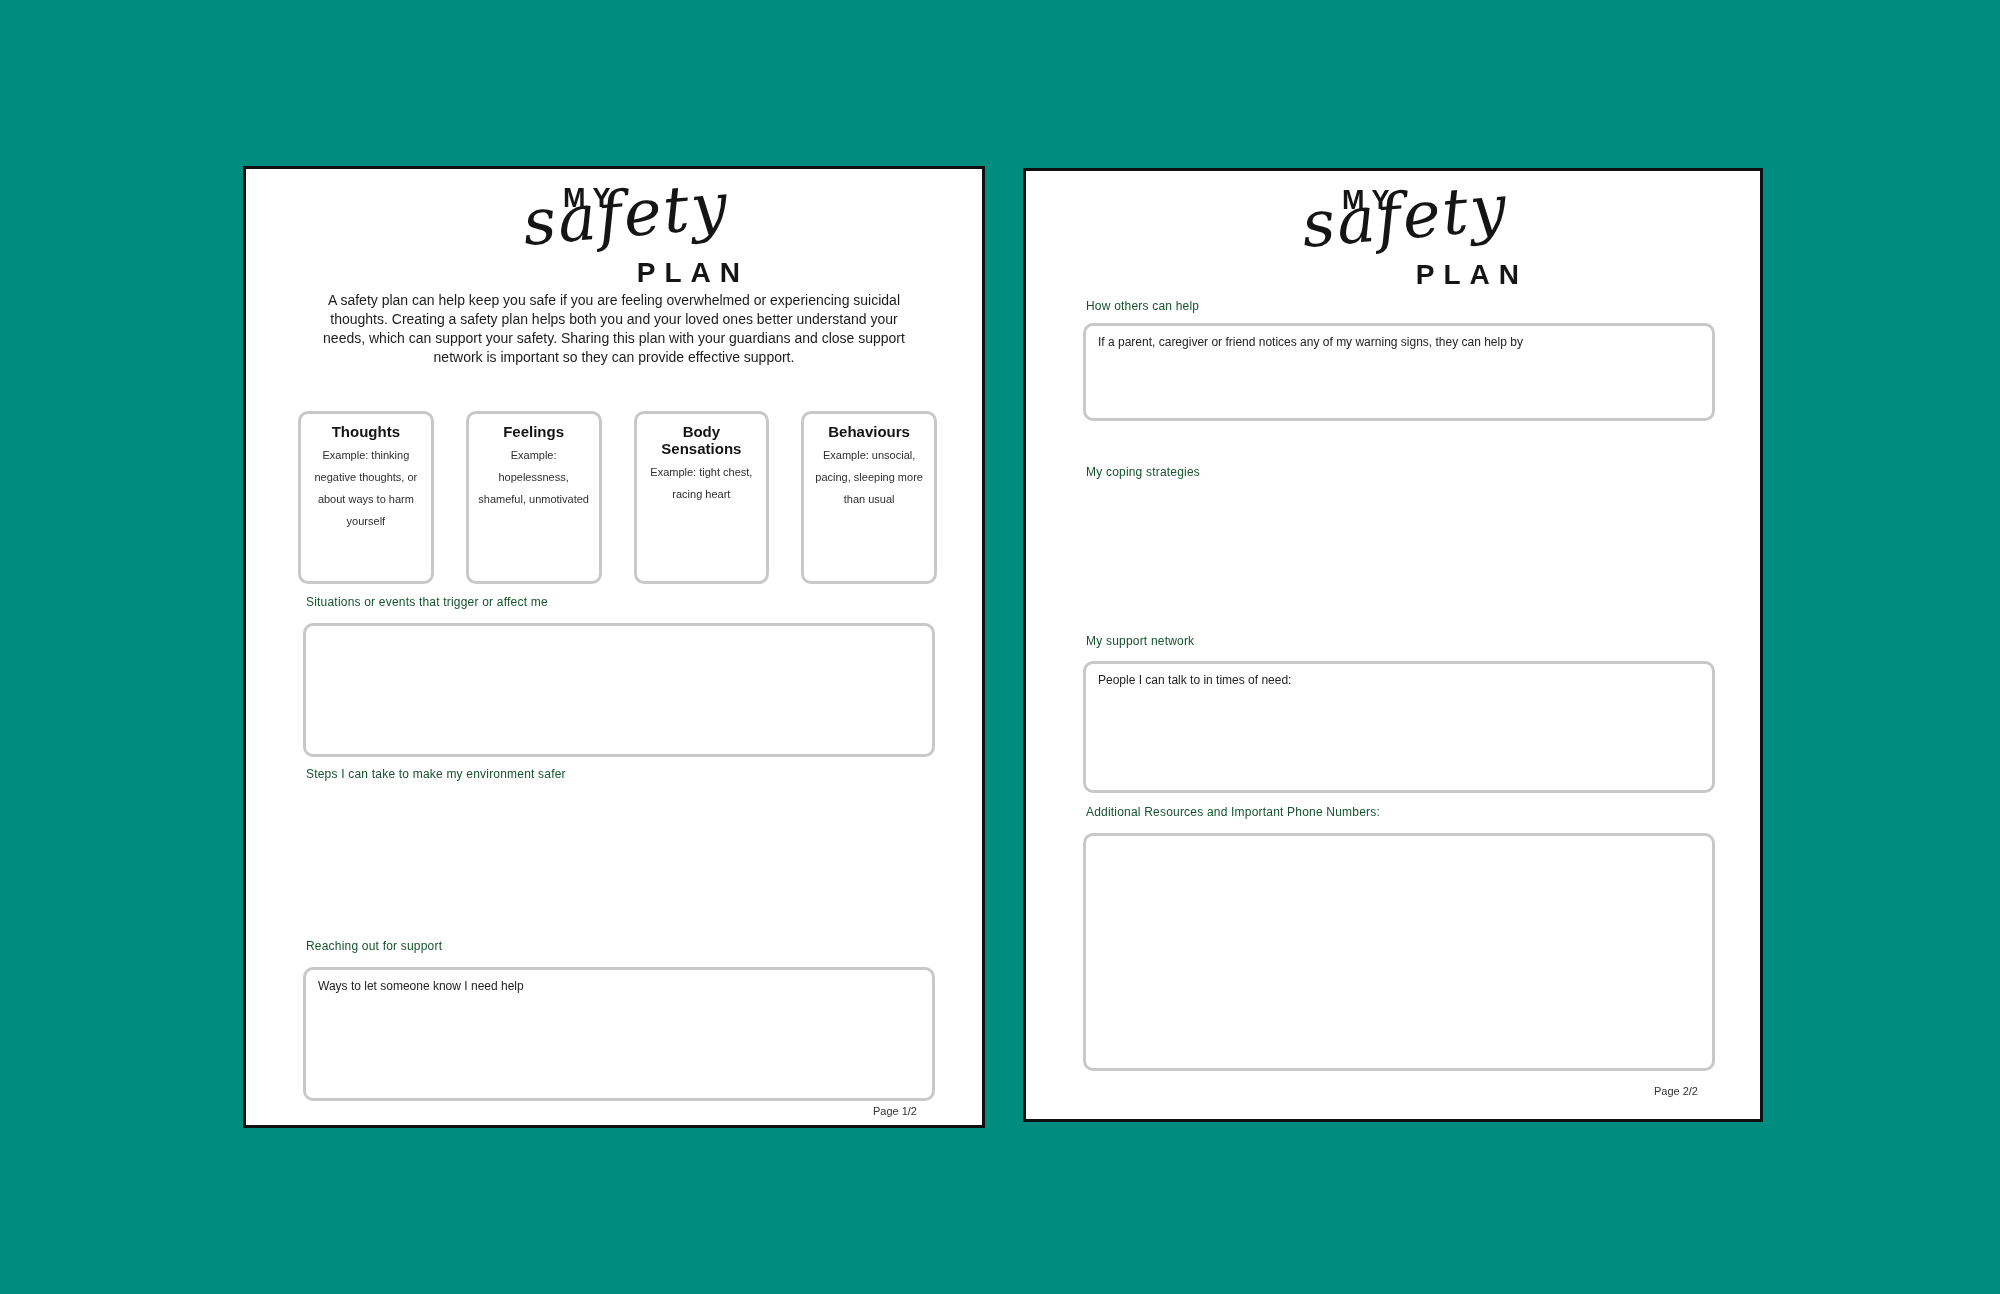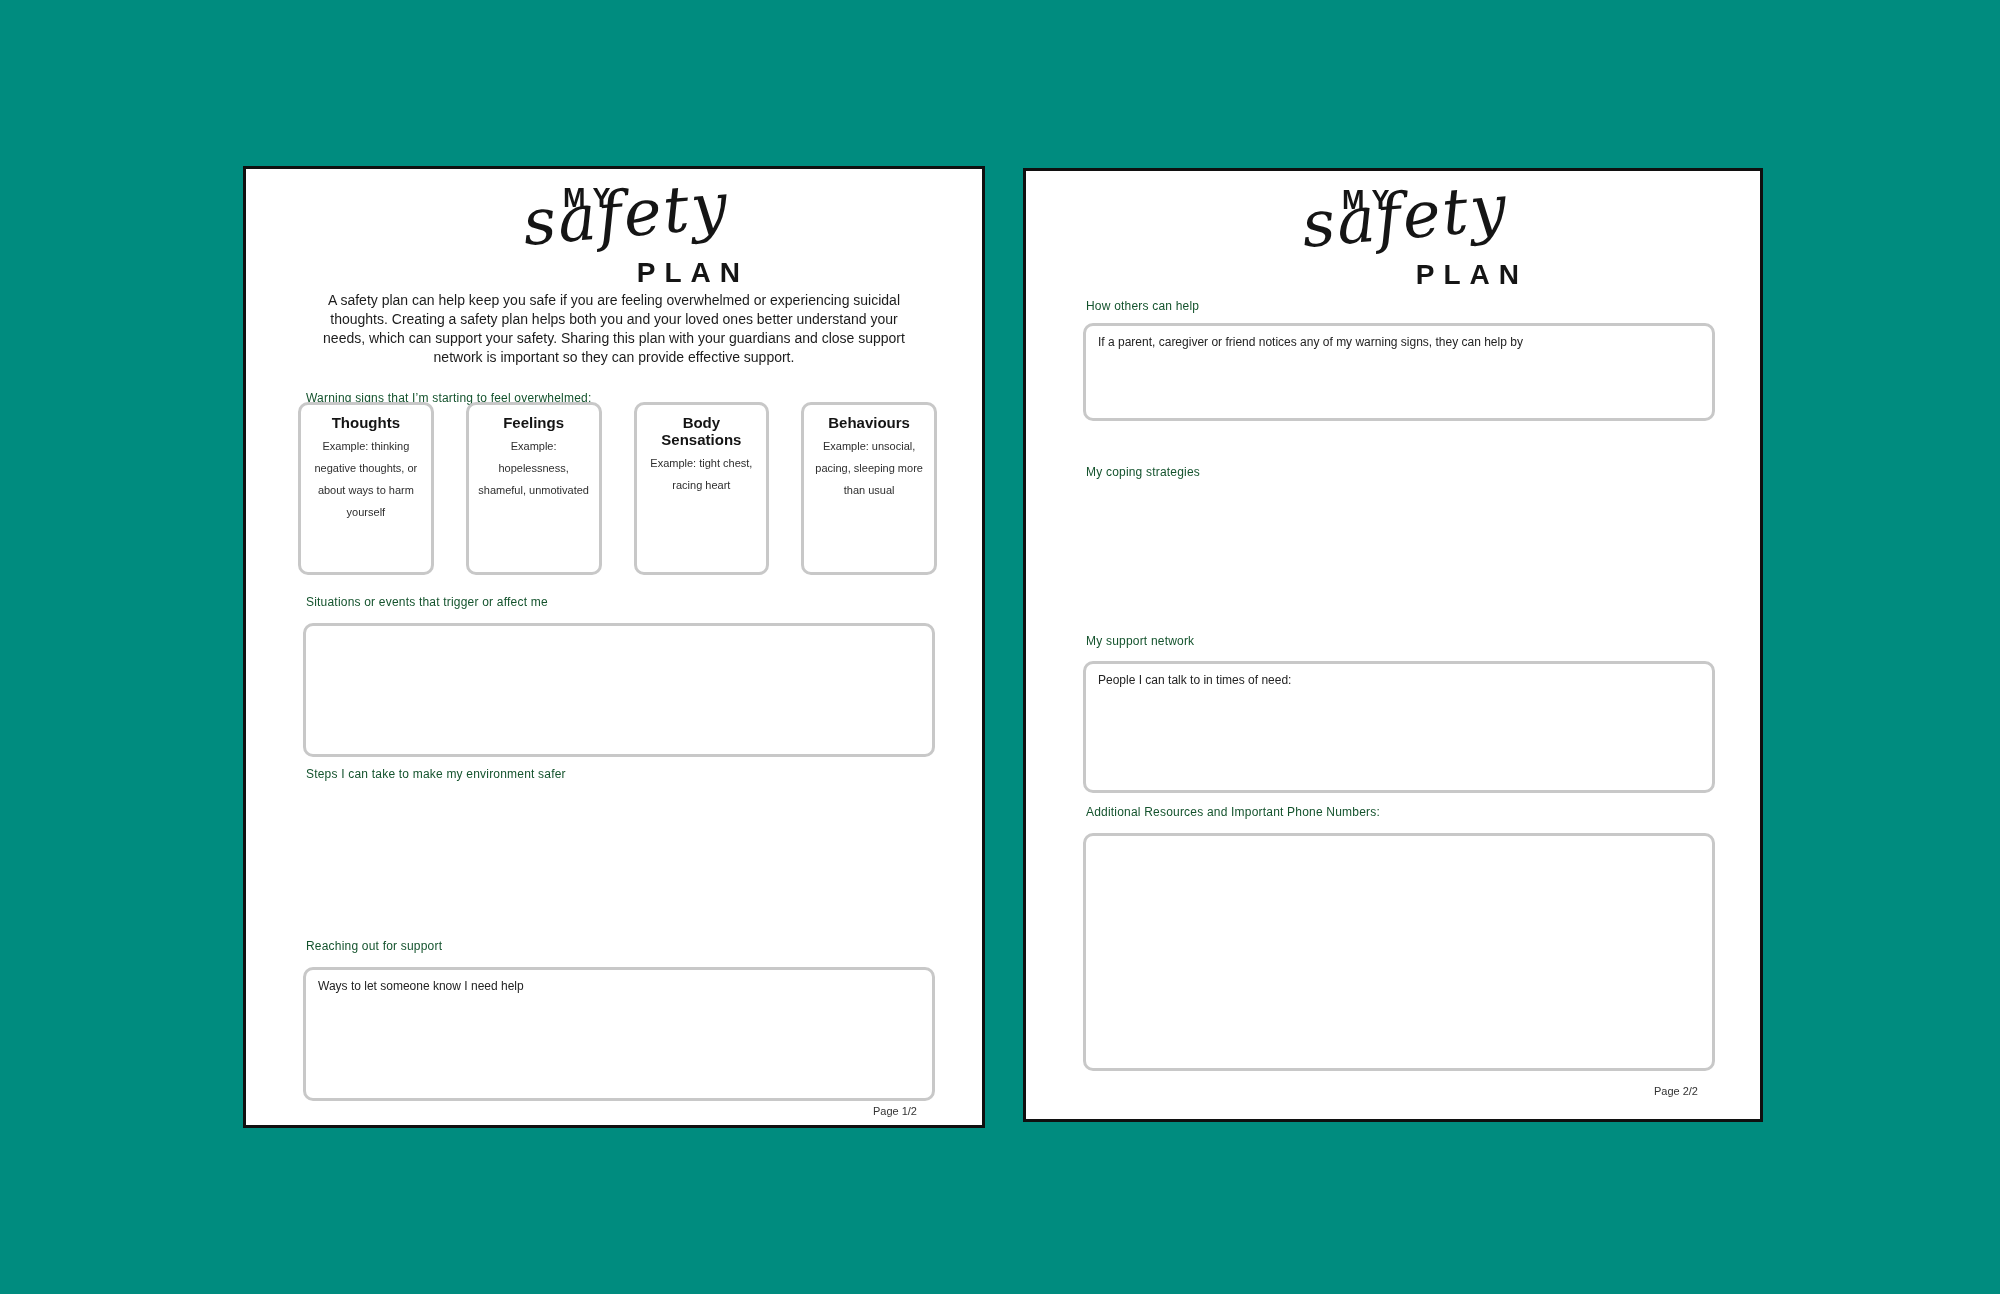--- a/index.html
+++ b/index.html
@@ -31,21 +31,21 @@
   .intro { position:absolute; top:122px; left:50%; transform:translateX(-50%);
            width:592px; text-align:center; font-size:14px; line-height:19px; color:#1c1c1c; }
 
   .h { position:absolute; left:60px; font-size:12px; font-weight:normal; color:#14532d;
        letter-spacing:0.2px; white-space:nowrap; }
 
   .box { position:absolute; left:57px; width:632px; box-sizing:border-box;
          border:3px solid #c8c8c8; border-radius:10px; background:#fff;
          padding:9px 12px; font-size:12px; color:#232323; }
 
-  .cards { position:absolute; left:52px; top:233px; width:639px; height:173px;
+  .cards { position:absolute; left:52px; top:242px; width:639px; height:173px;
            display:grid; grid-template-columns:repeat(4,1fr); gap:32px; }
   .card { border:3px solid #c8c8c8; border-radius:10px; box-sizing:border-box;
           text-align:center; padding:9px 7px 0; background:#fff; }
   .card-title { font-size:15px; font-weight:bold; color:#141414; margin-bottom:4px; }
   .card-ex { font-size:11px; line-height:22px; color:#2e2e2e; }
 
   .page-num { position:absolute; font-size:11px; color:#333; }
   #page1 .page-num { top:936px; right:65px; }
   #page2 .page-num { top:914px; right:62px; }
 
@@ -67,21 +67,20 @@
 <div class="page" id="page1">
 
   <div class="logo">
     <span class="logo-my">MY</span>
     <span class="logo-script">safety</span>
     <span class="logo-plan">PLAN</span>
   </div>
 
   <div class="intro">A safety plan can help keep you safe if you are feeling overwhelmed or experiencing suicidal thoughts. Creating a safety plan helps both you and your loved ones better understand your needs, which can support your safety. Sharing this plan with your guardians and close support network is important so they can provide effective support.</div>
 
-  <div class="h p1-h1">Warning signs that I’m starting to feel overwhelmed:</div>
 
   <div class="cards">
     <div class="card">
       <div class="card-title">Thoughts</div>
       <div class="card-ex">Example: thinking negative thoughts, or about ways to harm yourself</div>
     </div>
     <div class="card">
       <div class="card-title">Feelings</div>
       <div class="card-ex">Example: hopelessness, shameful, unmotivated</div>
     </div>

